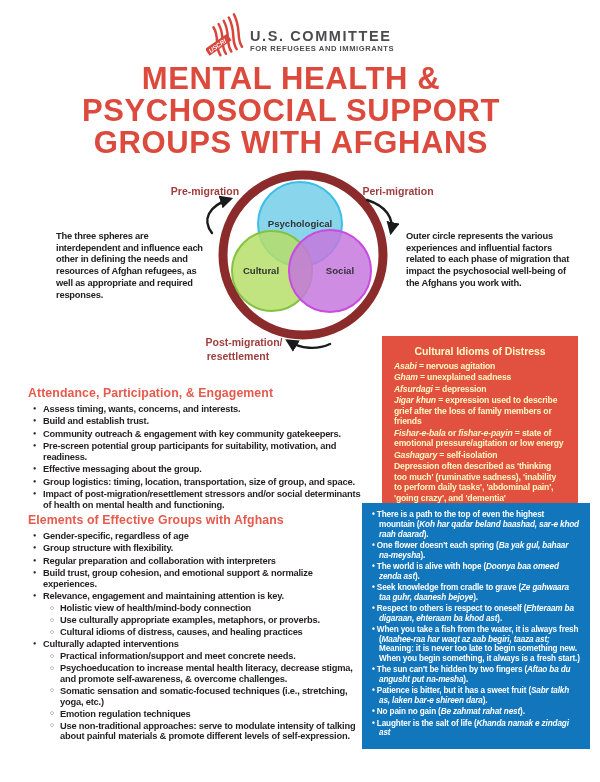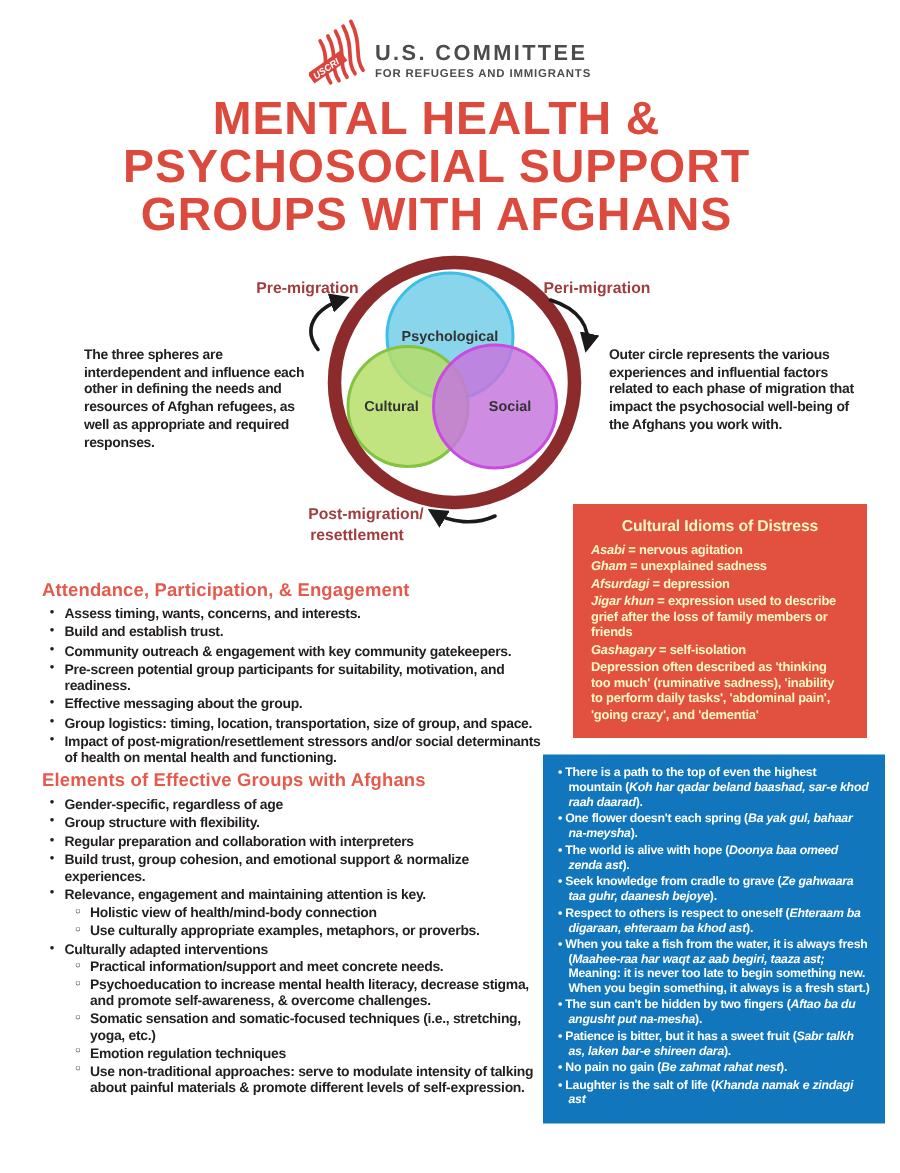--- a/index.html
+++ b/index.html
@@ -134,20 +134,21 @@
     <div>
 
         <div class="idiom"><i>Asabi</i><span></span><i></i><span> = nervous agitation</span></div>
 
         <div class="idiom"><i>Gham</i><span></span><i></i><span> = unexplained sadness</span></div>
 
         <div class="idiom"><i>Afsurdagi</i><span></span><i></i><span> = depression</span></div>
 
         <div class="idiom"><i>Jigar khun</i><span></span><i></i><span> = expression used to describe grief after the loss of family members or friends</span></div>
 
+        <div class="idiom"><i>Fishar-e-bala</i><span> or </span><i>fishar-e-payin</i><span> = state of emotional pressure/agitation or low energy</span></div>
 
         <div class="idiom"><i>Gashagary</i><span></span><i></i><span> = self-isolation</span></div>
 
         <div class="idiom"><i></i><span></span><i></i><span>Depression often described as 'thinking too much' (ruminative sadness), 'inability to perform daily tasks', 'abdominal pain', 'going crazy', and 'dementia'</span></div>
       </div>
   </div>
 
   <div class="proverbs-box">
     <div>
 
@@ -212,20 +213,21 @@
           <span>Build trust, group cohesion, and emotional support &amp; normalize experiences.</span>
           
         </li>
 
         <li>
           <span>Relevance, engagement and maintaining attention is key.</span>
           <ul class="subs">
 
           <li><span>Holistic view of health/mind-body connection</span></li>
             <li><span>Use culturally appropriate examples, metaphors, or proverbs.</span></li>
+            <li><span>Cultural idioms of distress, causes, and healing practices</span></li>
           </ul>
         </li>
 
         <li>
           <span>Culturally adapted interventions</span>
           <ul class="subs">
 
           <li><span>Practical information/support and meet concrete needs.</span></li>
             <li><span>Psychoeducation to increase mental health literacy, decrease stigma, and promote self-awareness, &amp; overcome challenges.</span></li>
             <li><span>Somatic sensation and somatic-focused techniques (i.e., stretching, yoga, etc.)</span></li>

